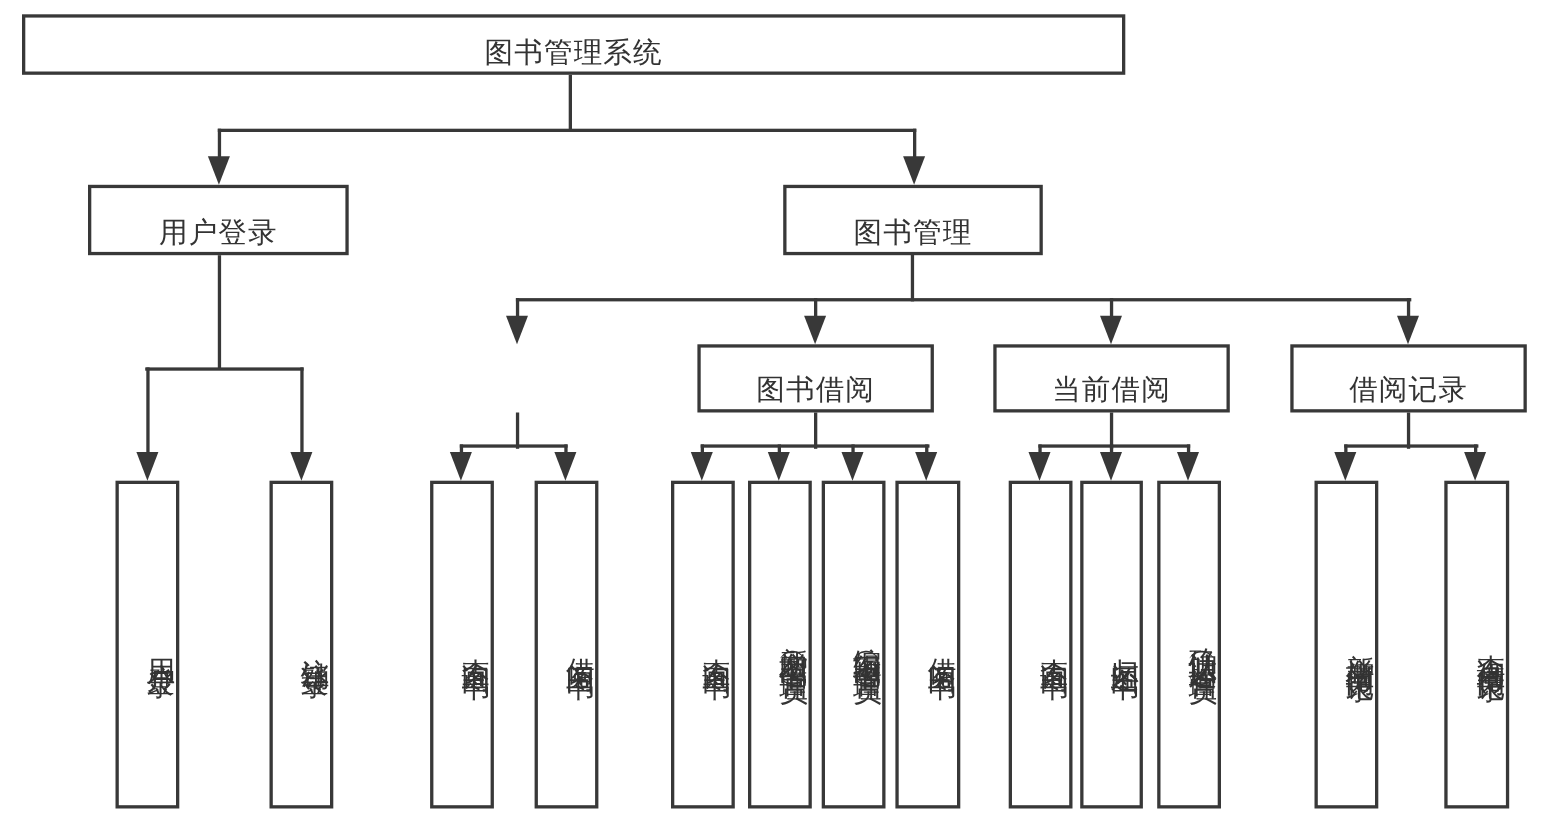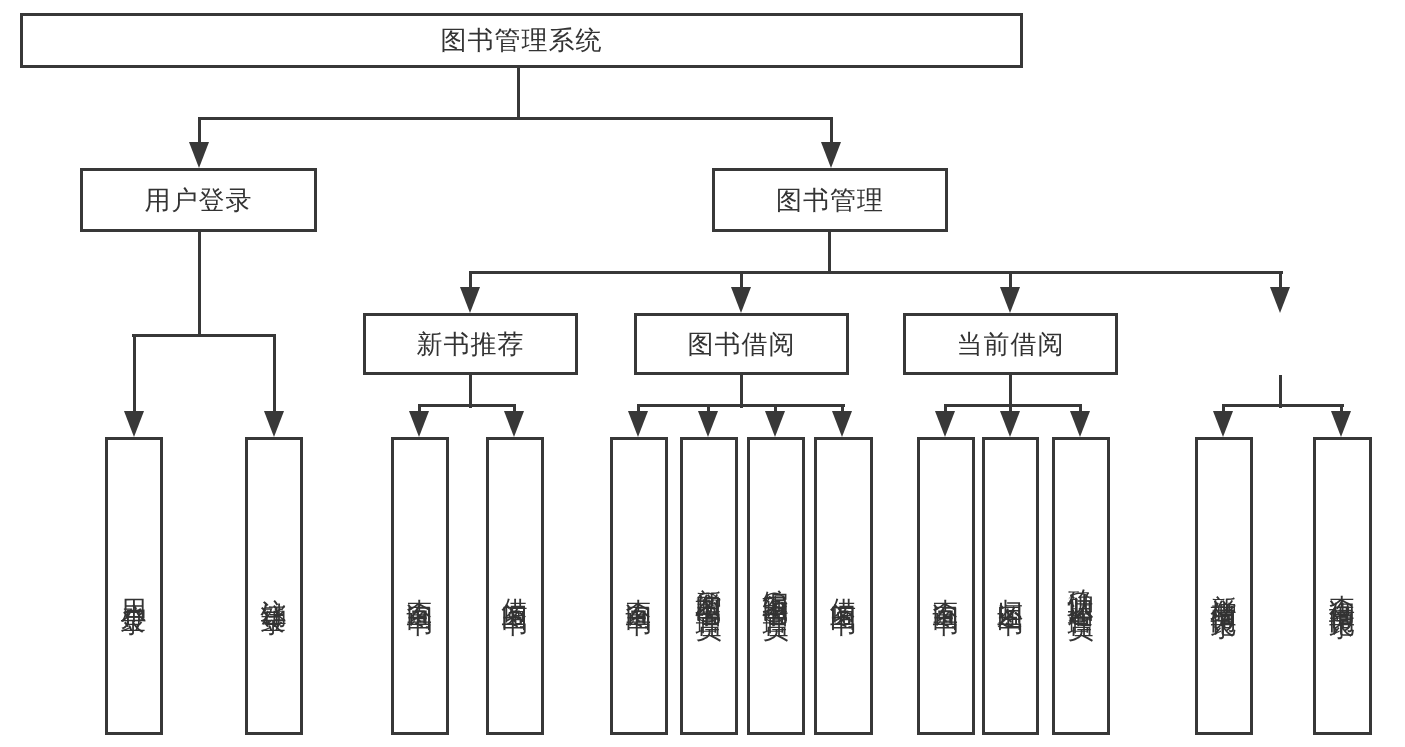--- a/index.html
+++ b/index.html
@@ -14,21 +14,21 @@
     background: #ffffff;
     font-family: "Liberation Sans", sans-serif;
     overflow: hidden;
   }
   .box {
     position: absolute;
     box-sizing: border-box;
     border: 3px solid #383838;
     background: #ffffff;
     display: flex;
-    align-items: center;
+    align-items: flex-end;
     justify-content: center;
     color: #333333;
     font-size: 26px;
     letter-spacing: 1px;
   }
   .box.vert {
     writing-mode: vertical-lr;
     text-orientation: mixed;
     letter-spacing: 4px;
     line-height: 1;
@@ -65,32 +65,32 @@
   </div>
 
   <div class="box" style="left:80px; top:168px; width:237px; height:64px;">
     <span>用户登录</span>
   </div>
 
   <div class="box" style="left:712px; top:168px; width:236px; height:64px;font-family:Liberation Serif, serif;">
     <span>图书管理</span>
   </div>
 
-  <div class="box" style="left:363px; top:313px; width:215px; height:62px;">
-    <span>新书推荐</span>
-  </div>
 
   <div class="box" style="left:634px; top:313px; width:215px; height:62px;">
     <span>图书借阅</span>
   </div>
 
   <div class="box" style="left:903px; top:313px; width:215px; height:62px;">
     <span>当前借阅</span>
   </div>
 
+  <div class="box" style="left:1173px; top:313px; width:215px; height:62px;">
+    <span>借阅记录</span>
+  </div>
 
   <div class="box vert" style="left:105px; top:437px; width:58px; height:298px;">
     <span>用户登录</span>
   </div>
   <div class="box vert" style="left:245px; top:437px; width:58px; height:298px;">
     <span>注销登录</span>
   </div>
 
   <div class="box vert" style="left:391px; top:437px; width:58px; height:298px;">
     <span>查询图书</span>

